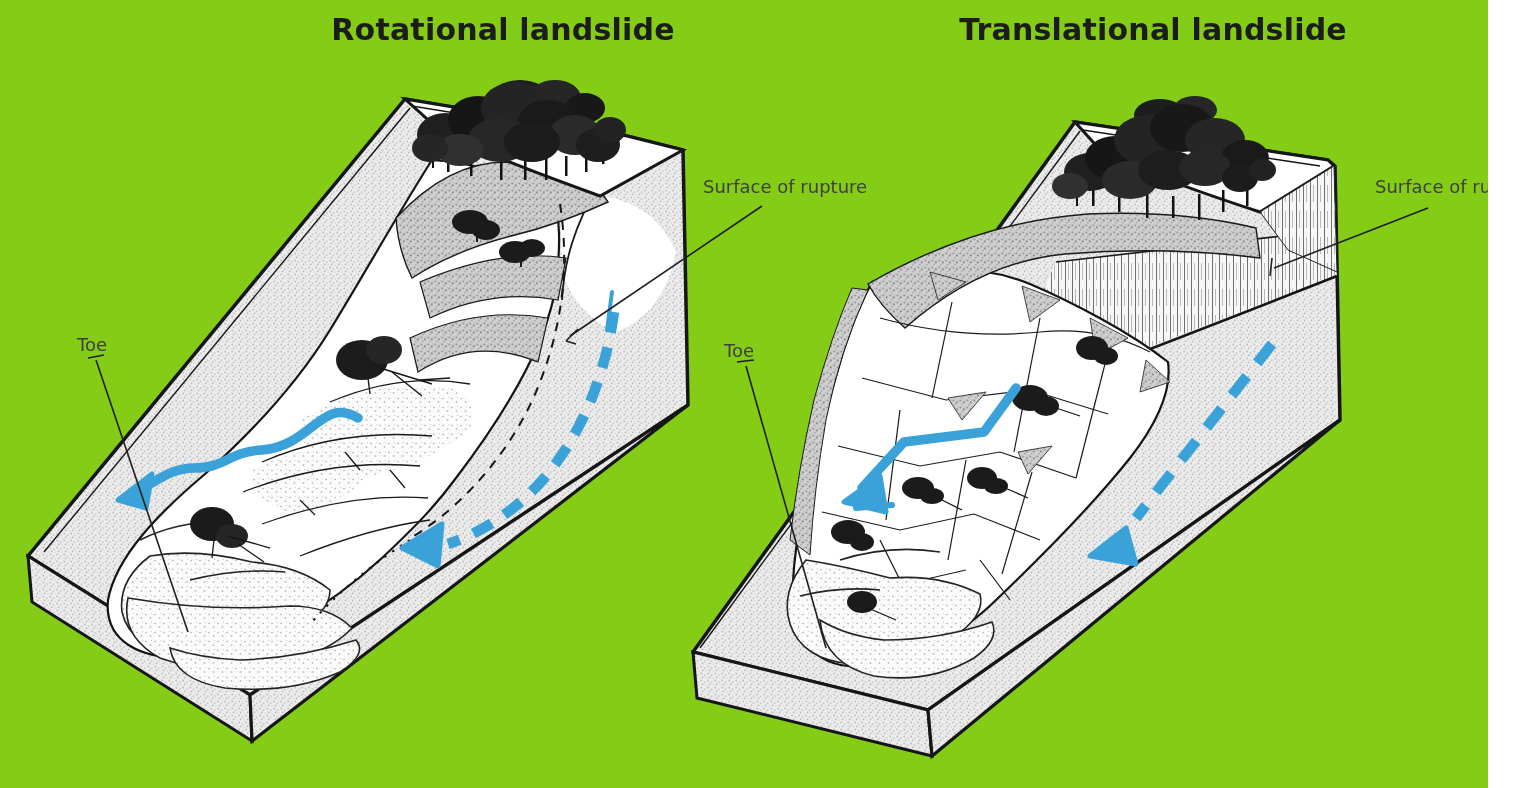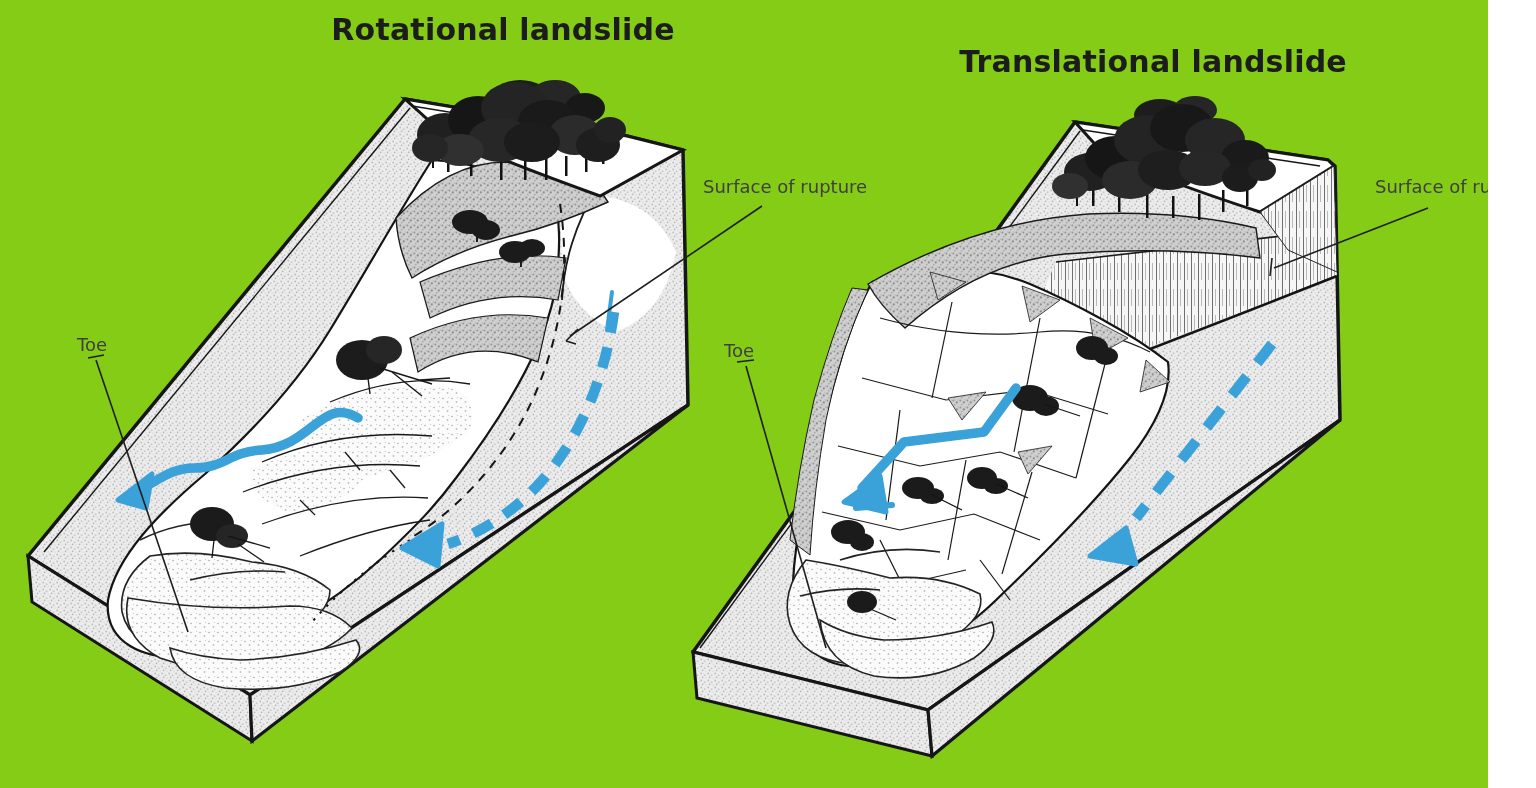--- a/index.html
+++ b/index.html
@@ -279,20 +279,20 @@
     <path d="M96,360 L188,632"></path>
     <path d="M88,358 L104,355"></path>
     <path d="M1428,208 L1274,268"></path>
     <path d="M1272,258 L1270,276"></path>
     <path d="M746,366 L826,648"></path>
     <path d="M737,362 L754,360"></path>
   </g>
 </svg>
 
 <div class="title" style="left:243px;top:12px;">Rotational landslide</div>
-<div class="title" style="left:893px;top:12px;margin-top:32px;">Translational landslide</div>
+<div class="title" style="left:893px;top:12px;">Translational landslide</div>
 
 <div class="anno" style="left:703px;top:176px;">Surface of rupture</div>
 <div class="anno" style="left:77px;top:334px;">Toe</div>
 <div class="anno" style="left:1375px;top:176px;">Surface of rupture</div>
 <div class="anno" style="left:724px;top:340px;">Toe</div>
 
 </div>
 
 </body></html>

